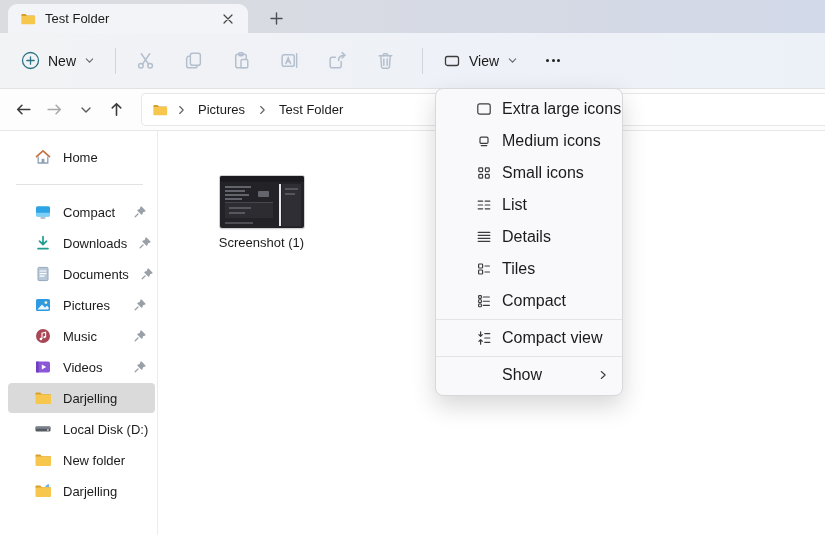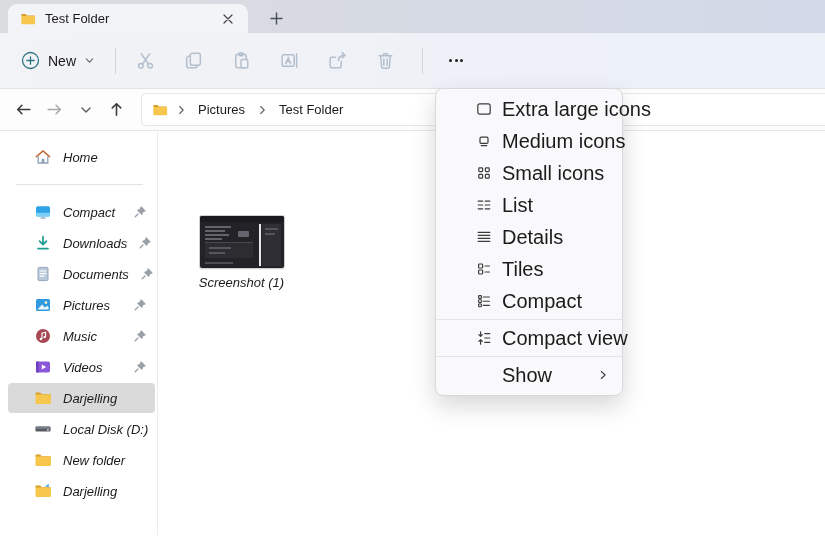--- a/index.html
+++ b/index.html
@@ -22,47 +22,47 @@
   .tb-more { width:36px; height:34px; display:flex; align-items:center; justify-content:center; gap:2.5px; border-radius:5px; margin-left:6px; }
   .tb-more i { width:3px; height:3px; border-radius:50%; background:#202020; display:block; }
 
   
   .navbar { height:42px; background:#fdfdfd; border-bottom:1px solid #e7e7e7; display:flex; align-items:center; padding:0 0 0 8px; }
   .nav-btn { width:31px; height:31px; display:flex; align-items:center; justify-content:center; border-radius:5px; flex:none; }
   .addressbar { flex:1; height:33px; margin-left:9px; background:#fff; border:1px solid #e6e7e8; border-right:none; border-radius:5px 0 0 5px; display:flex; align-items:center; padding:0 10px; gap:6px; }
   .crumb { font-size:13px; color:#1b1b1b; padding:2px 4px; border-radius:3px; white-space:nowrap; }
 
   
-  .main { display:flex; height:404px;font-style:italic; }
+  .main { display:flex; height:404px; }
   .sidebar { width:158px; flex:none; border-right:1px solid #ececec; padding-top:10px; }
   .side-item { height:30px; margin:1px 2px 1px 8px; border-radius:4px; display:flex; align-items:center; padding:0 8px 0 26px; gap:11px; }
   .side-item.sel { background:#dadada; }
   .side-label { font-size:13px; color:#1b1b1b; white-space:nowrap; flex:1; }
   .side-pin { flex:none; display:flex; }
   .side-div { height:1px; background:#e2e2e2; margin:12px 14px 12px 16px; }
   .content { flex:1; position:relative; background:#fff; }
 
   
-  .file-item { position:absolute; left:16px; top:45px; width:135px; text-align:center;margin-top:40px; }
+  .file-item { position:absolute; left:36px; top:45px; width:135px; text-align:center; }
   .thumb { position:relative; margin:0 auto; width:84px; height:52px; background:#232327; border-radius:2px; box-shadow:0 0 0 1px #cfd0d2, 0 1px 2px rgba(0,0,0,.18); overflow:hidden; }
   .thumb .t-top { position:absolute; left:0; top:0; right:0; height:6px; background:#1b1b1f; }
   .thumb .t-line { position:absolute; height:1.5px; background:#63636b; }
   .thumb .t-panel { position:absolute; left:5px; top:26px; width:48px; height:16px; background:#2c2c31; border-top:1px solid #47474d; }
   .thumb .t-btn { position:absolute; left:38px; top:15px; width:11px; height:6px; background:#64646c; border-radius:1px; }
   .thumb .t-side { position:absolute; left:62px; top:8px; width:19px; height:42px; background:#2e2e34; }
   .thumb .t-scroll { position:absolute; left:59px; top:8px; width:2px; height:42px; background:#e9e9ec; }
   .file-label { margin-top:7px; font-size:13px; color:#1b1b1b; }
 
   
   .vmenu { position:absolute; left:435px; top:88px; width:188px; background:#f9f9fb; border:1px solid #d8d8da; border-radius:8px; box-shadow:0 10px 24px rgba(0,0,0,.16); padding:4px 0; z-index:20; }
   .vm-row { height:32px; display:flex; align-items:center; padding:0 10px; }
   .vm-bullet { width:26px; flex:none; display:flex; align-items:center; justify-content:center; }
   .vm-bullet i { width:4px; height:4px; border-radius:50%; background:#2c2c2c; display:block; }
   .vm-ic { width:30px; flex:none; display:flex; align-items:center; justify-content:flex-start; padding-left:4px; }
-  .vm-label { flex:1; font-size:20px; color:#1b1b1b; white-space:nowrap; }
+  .vm-label { flex:1; font-size:16px; color:#1b1b1b; white-space:nowrap; }
   .vm-chev { flex:none; display:flex; margin-right:2px; }
   .vm-sep { height:1px; background:#e4e4e6; margin:2px 0; }
 </style>
 </head>
 <body>
 
 <div class="titlebar">
   <div class="tab">
     <span style="display:flex">
       <svg width="16" height="16" viewBox="0 0 18 18">
@@ -141,20 +141,33 @@
         <path d="M4 5.5h12"></path>
         <path d="M8 5.5V4.4c0-.5.4-.9.9-.9h2.2c.5 0 .9.4.9.9v1.1"></path>
         <path d="M5.5 5.5 6.2 16a1.5 1.5 0 0 0 1.5 1.4h4.6a1.5 1.5 0 0 0 1.5-1.4l.7-10.5"></path>
         <path d="M8.4 8.5v6M11.6 8.5v6"></path>
       </svg>
   </div>
 
   <div class="tb-sep"></div>
 
 
+  <div class="tb-btn">
+    <span style="display:flex">
+      <svg width="18" height="18" viewBox="0 0 18 18">
+          <rect x="2.5" y="4.5" width="13" height="9" rx="2" fill="none" stroke="#3c3c3c" stroke-width="1.3"></rect>
+        </svg>
+    </span>
+    <span class="tb-label">View</span>
+    <span style="display:flex">
+      <svg width="11" height="11" viewBox="0 0 12 12">
+          <path d="M2.5 4.2 6 7.8l3.5-3.6" fill="none" stroke="#6a6a6a" stroke-width="1.2" stroke-linecap="round"></path>
+        </svg>
+    </span>
+  </div>
 
   <div class="tb-more">
       <i></i>
       <i></i>
       <i></i>
     </div>
 </div>
 
 <div class="navbar">
   <div class="nav-btn">

